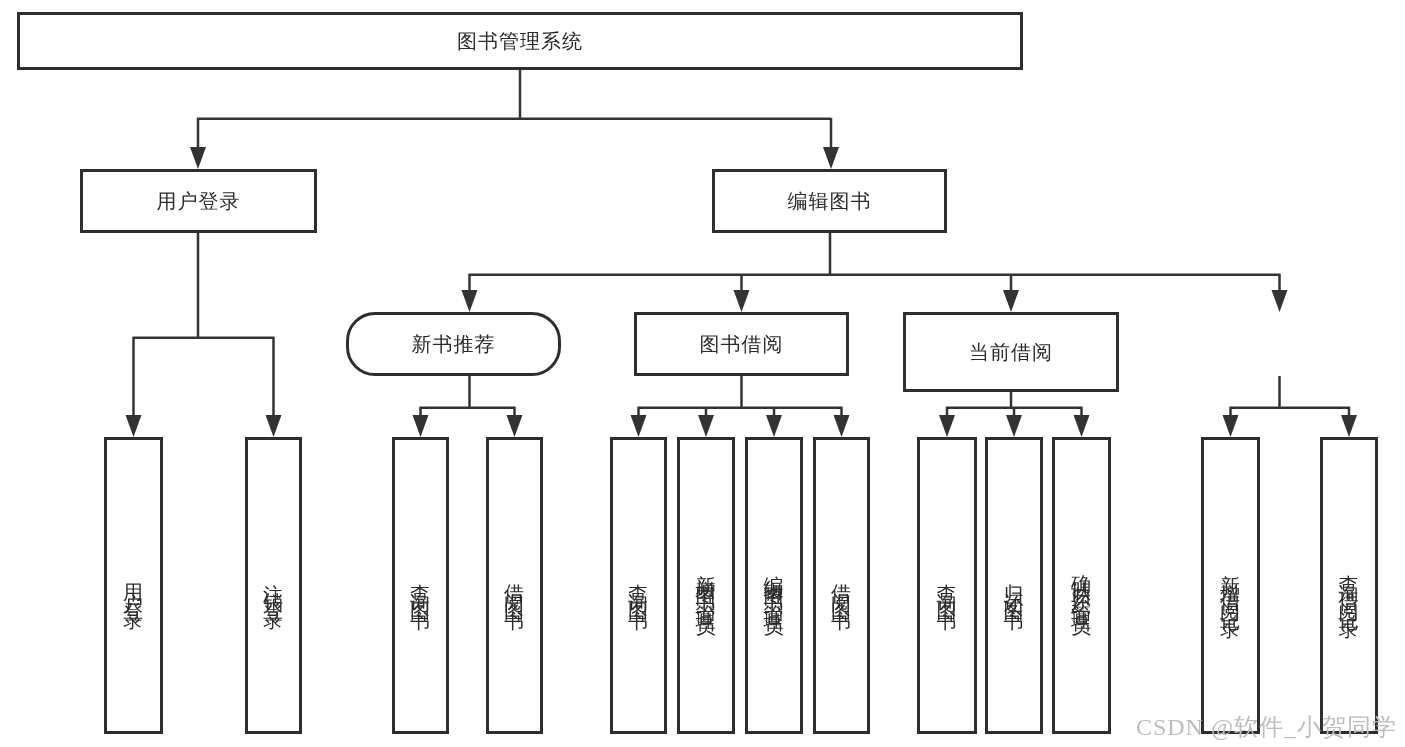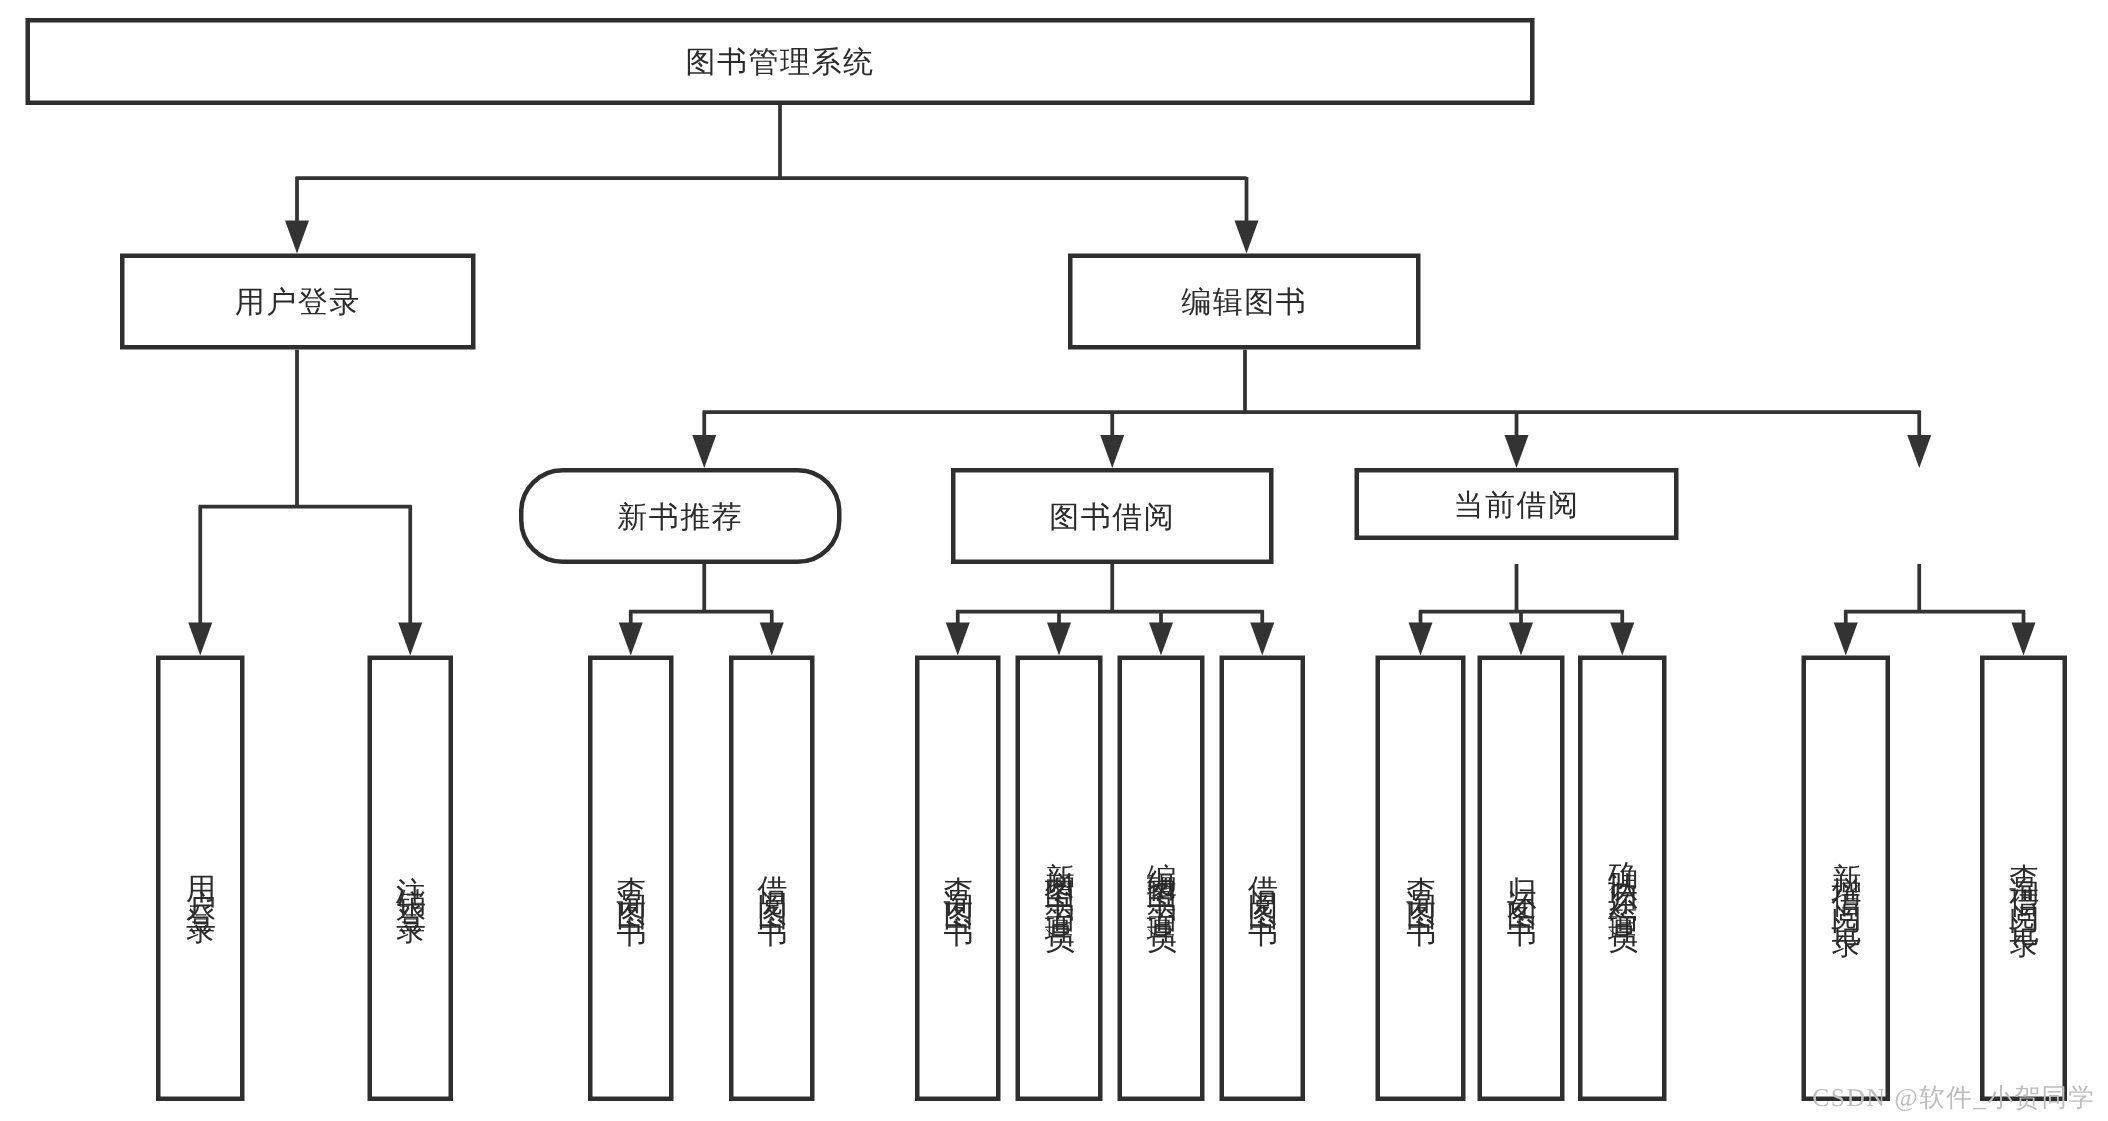--- a/index.html
+++ b/index.html
@@ -39,41 +39,41 @@
   }
   .leaf.long { letter-spacing: 6px; }
   
   .n-root  { left: 17px;   top: 12px;  width: 1006px; height: 58px; }
   
   .n-l2-0  { left: 80px;   top: 169px; width: 237px;  height: 64px; }
   .n-l2-1  { left: 712px;  top: 169px; width: 235px;  height: 64px; }
   
   .n-l3-0  { left: 346px;  top: 312px; width: 215px;  height: 64px; border-radius: 29px; }
   .n-l3-1  { left: 634px;  top: 312px; width: 215px;  height: 64px; }
-  .n-l3-2  { left: 903px;  top: 312px; width: 216px;  height: 48px; }
+  .n-l3-2  { left: 903px;  top: 312px; width: 216px;  height: 80px; }
   .n-l3-3  { left: 1173px; top: 312px; width: 213px;  height: 64px; }
   
   .n-lf-0  { left: 104px;  top: 437px; width: 59px; height: 297px; }
   .n-lf-1  { left: 245px;  top: 437px; width: 57px; height: 297px; }
   .n-lf-2  { left: 392px;  top: 437px; width: 57px; height: 297px; }
   .n-lf-3  { left: 486px;  top: 437px; width: 57px; height: 297px; }
   .n-lf-4  { left: 610px;  top: 437px; width: 57px; height: 297px; }
   .n-lf-5  { left: 677px;  top: 437px; width: 58px; height: 297px; }
   .n-lf-6  { left: 745px;  top: 437px; width: 58px; height: 297px; }
   .n-lf-7  { left: 813px;  top: 437px; width: 57px; height: 297px; }
   .n-lf-8  { left: 917px;  top: 437px; width: 60px; height: 297px; }
   .n-lf-9  { left: 985px;  top: 437px; width: 58px; height: 297px; }
   .n-lf-10 { left: 1052px; top: 437px; width: 59px; height: 297px; }
   .n-lf-11 { left: 1201px; top: 437px; width: 59px; height: 297px; }
   .n-lf-12 { left: 1320px; top: 437px; width: 58px; height: 297px; }
   .watermark {
     position: absolute;
     right: 8px;
     bottom: 4px;
-    font-size: 17px;
+    font-size: 24px;
     color: #bdbdbd;
     letter-spacing: 1px;
     z-index: 3;
     white-space: nowrap;
     margin-left: 36px;
   }
 </style>
 </head>
 <body>
 

